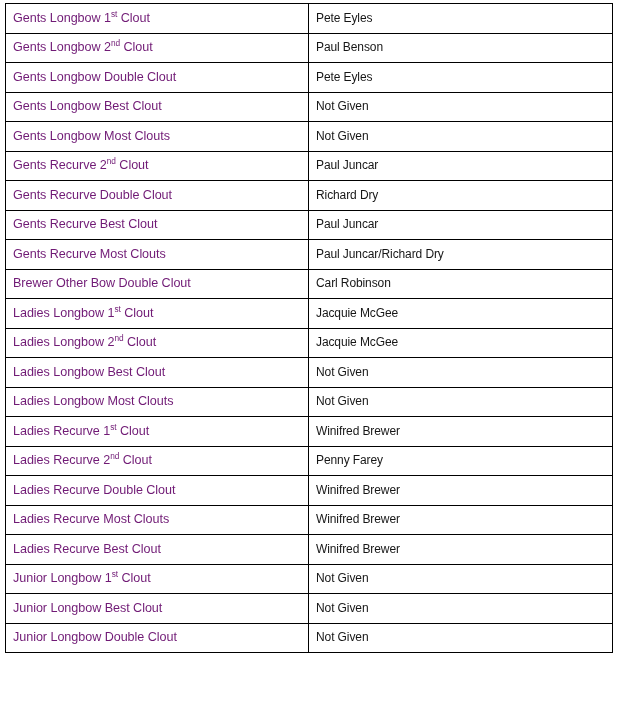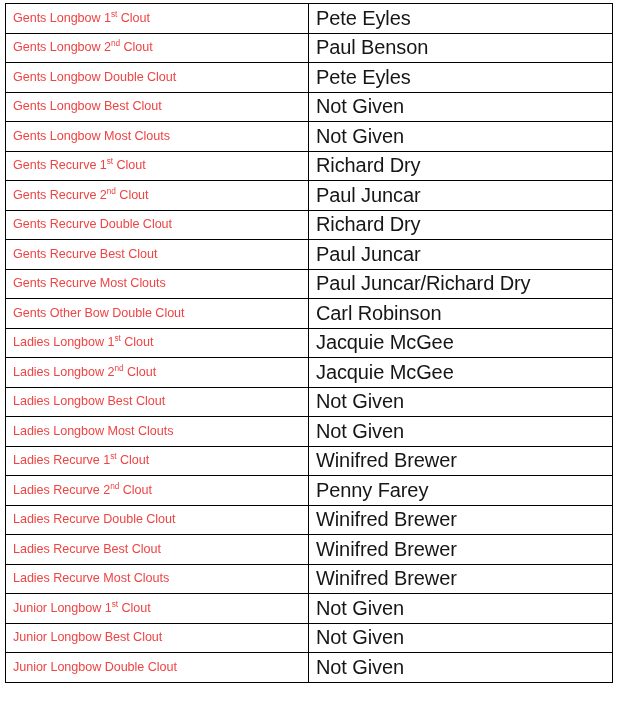--- a/index.html
+++ b/index.html
@@ -34,24 +34,24 @@
     border: 1.1px solid #000000;
     padding: 0 0 0 7px;
     vertical-align: middle;
     line-height: 1.05;
     white-space: nowrap;
     overflow: hidden;
   }
   td.cell-category {
     font-size: 12.6px;
     letter-spacing: -0.05px;
-    color: #ef4444;
+    color: #701a75;
   }
   td.cell-winner {
-    font-size: 20px;
+    font-size: 12px;
     letter-spacing: -0.1px;
     color: #161616;
     padding-left: 9px;
   }
   td.cell-category sup {
     font-size: 0.66em;
     vertical-align: super;
     line-height: 0;
   }
 </style>
@@ -79,41 +79,37 @@
         </tr>
         <tr>
           <td class="cell-category"><span>Gents Longbow Best Clout</span></td>
           <td class="cell-winner">Not Given</td>
         </tr>
         <tr>
           <td class="cell-category"><span>Gents Longbow Most Clouts</span></td>
           <td class="cell-winner">Not Given</td>
         </tr>
         <tr>
-          <td class="cell-category"><span>Gents Recurve 1</span><sup>st</sup><span> Clout</span></td>
-          <td class="cell-winner">Richard Dry</td>
-        </tr>
-        <tr>
           <td class="cell-category"><span>Gents Recurve 2</span><sup>nd</sup><span> Clout</span></td>
           <td class="cell-winner">Paul Juncar</td>
         </tr>
         <tr>
           <td class="cell-category"><span>Gents Recurve Double Clout</span></td>
           <td class="cell-winner">Richard Dry</td>
         </tr>
         <tr>
           <td class="cell-category"><span>Gents Recurve Best Clout</span></td>
           <td class="cell-winner">Paul Juncar</td>
         </tr>
         <tr>
           <td class="cell-category"><span>Gents Recurve Most Clouts</span></td>
           <td class="cell-winner">Paul Juncar/Richard Dry</td>
         </tr>
         <tr>
-          <td class="cell-category"><span>Gents Other Bow Double Clout</span></td>
+          <td class="cell-category"><span>Brewer Other Bow Double Clout</span></td>
           <td class="cell-winner">Carl Robinson</td>
         </tr>
         <tr>
           <td class="cell-category"><span>Ladies Longbow 1</span><sup>st</sup><span> Clout</span></td>
           <td class="cell-winner">Jacquie McGee</td>
         </tr>
         <tr>
           <td class="cell-category"><span>Ladies Longbow 2</span><sup>nd</sup><span> Clout</span></td>
           <td class="cell-winner">Jacquie McGee</td>
         </tr>
@@ -131,25 +127,25 @@
         </tr>
         <tr>
           <td class="cell-category"><span>Ladies Recurve 2</span><sup>nd</sup><span> Clout</span></td>
           <td class="cell-winner">Penny Farey</td>
         </tr>
         <tr>
           <td class="cell-category"><span>Ladies Recurve Double Clout</span></td>
           <td class="cell-winner">Winifred Brewer</td>
         </tr>
         <tr>
-          <td class="cell-category"><span>Ladies Recurve Best Clout</span></td>
+          <td class="cell-category"><span>Ladies Recurve Most Clouts</span></td>
           <td class="cell-winner">Winifred Brewer</td>
         </tr>
         <tr>
-          <td class="cell-category"><span>Ladies Recurve Most Clouts</span></td>
+          <td class="cell-category"><span>Ladies Recurve Best Clout</span></td>
           <td class="cell-winner">Winifred Brewer</td>
         </tr>
         <tr>
           <td class="cell-category"><span>Junior Longbow 1</span><sup>st</sup><span> Clout</span></td>
           <td class="cell-winner">Not Given</td>
         </tr>
         <tr>
           <td class="cell-category"><span>Junior Longbow Best Clout</span></td>
           <td class="cell-winner">Not Given</td>
         </tr>

